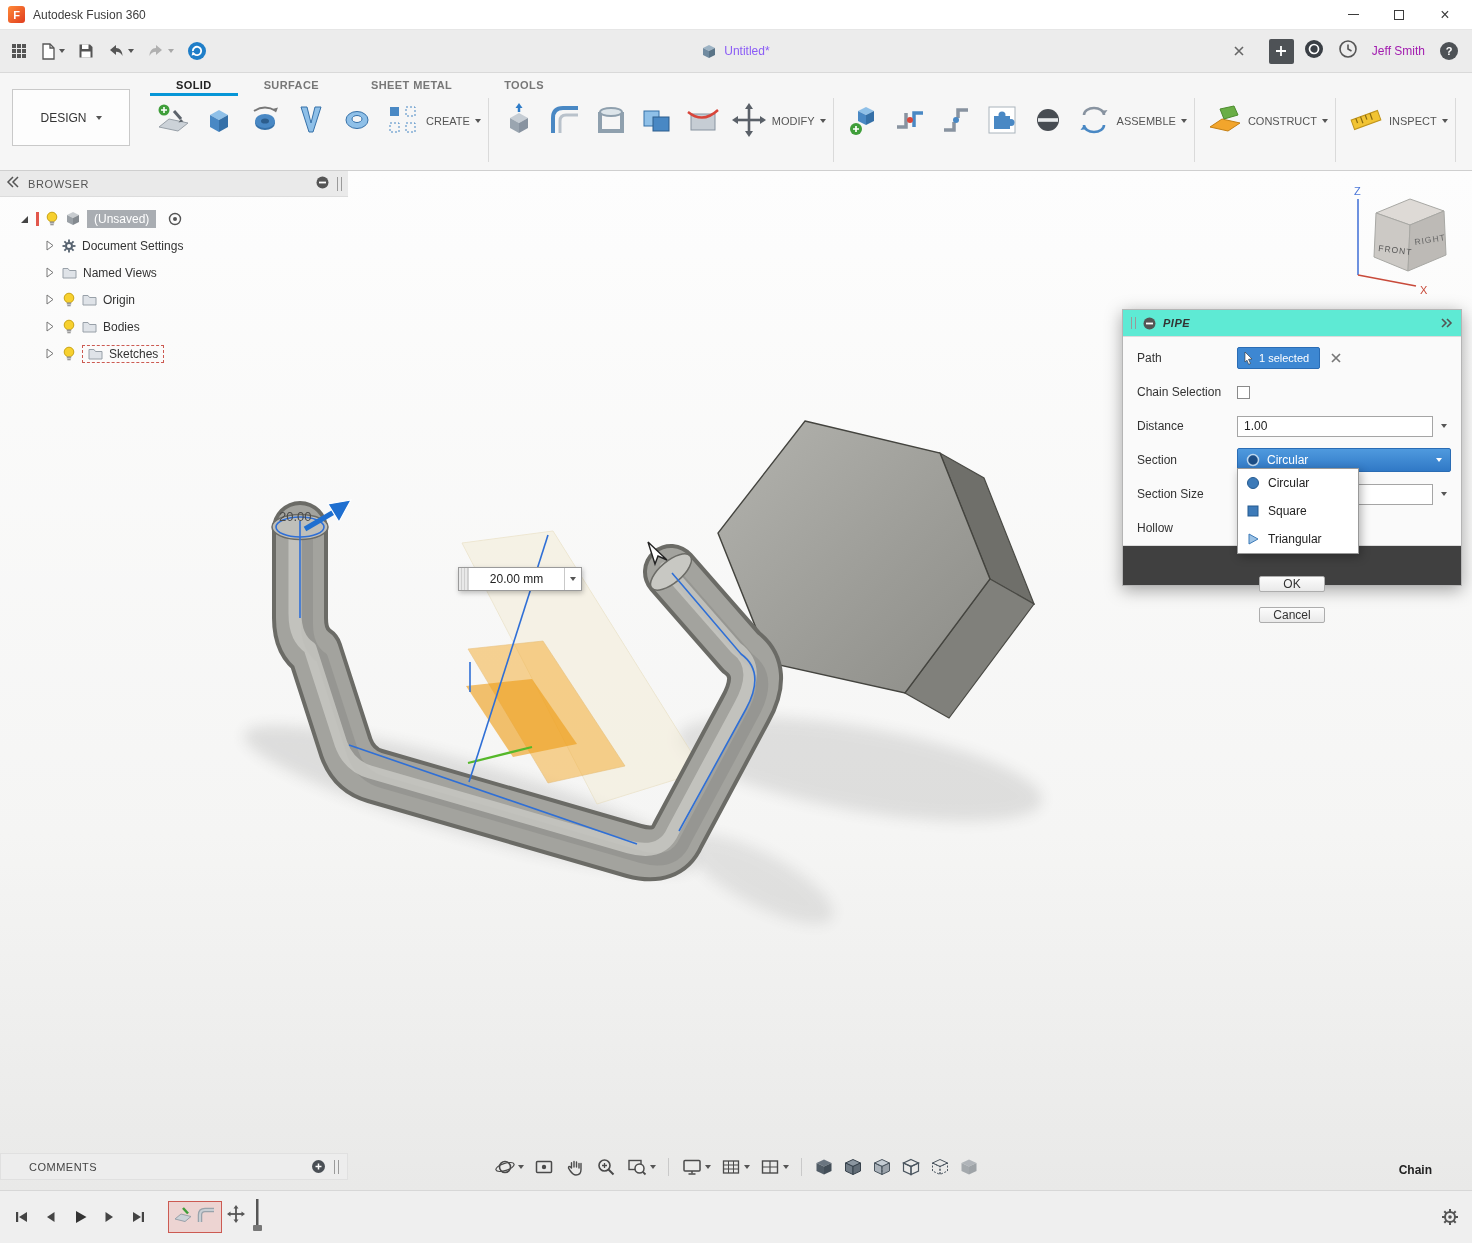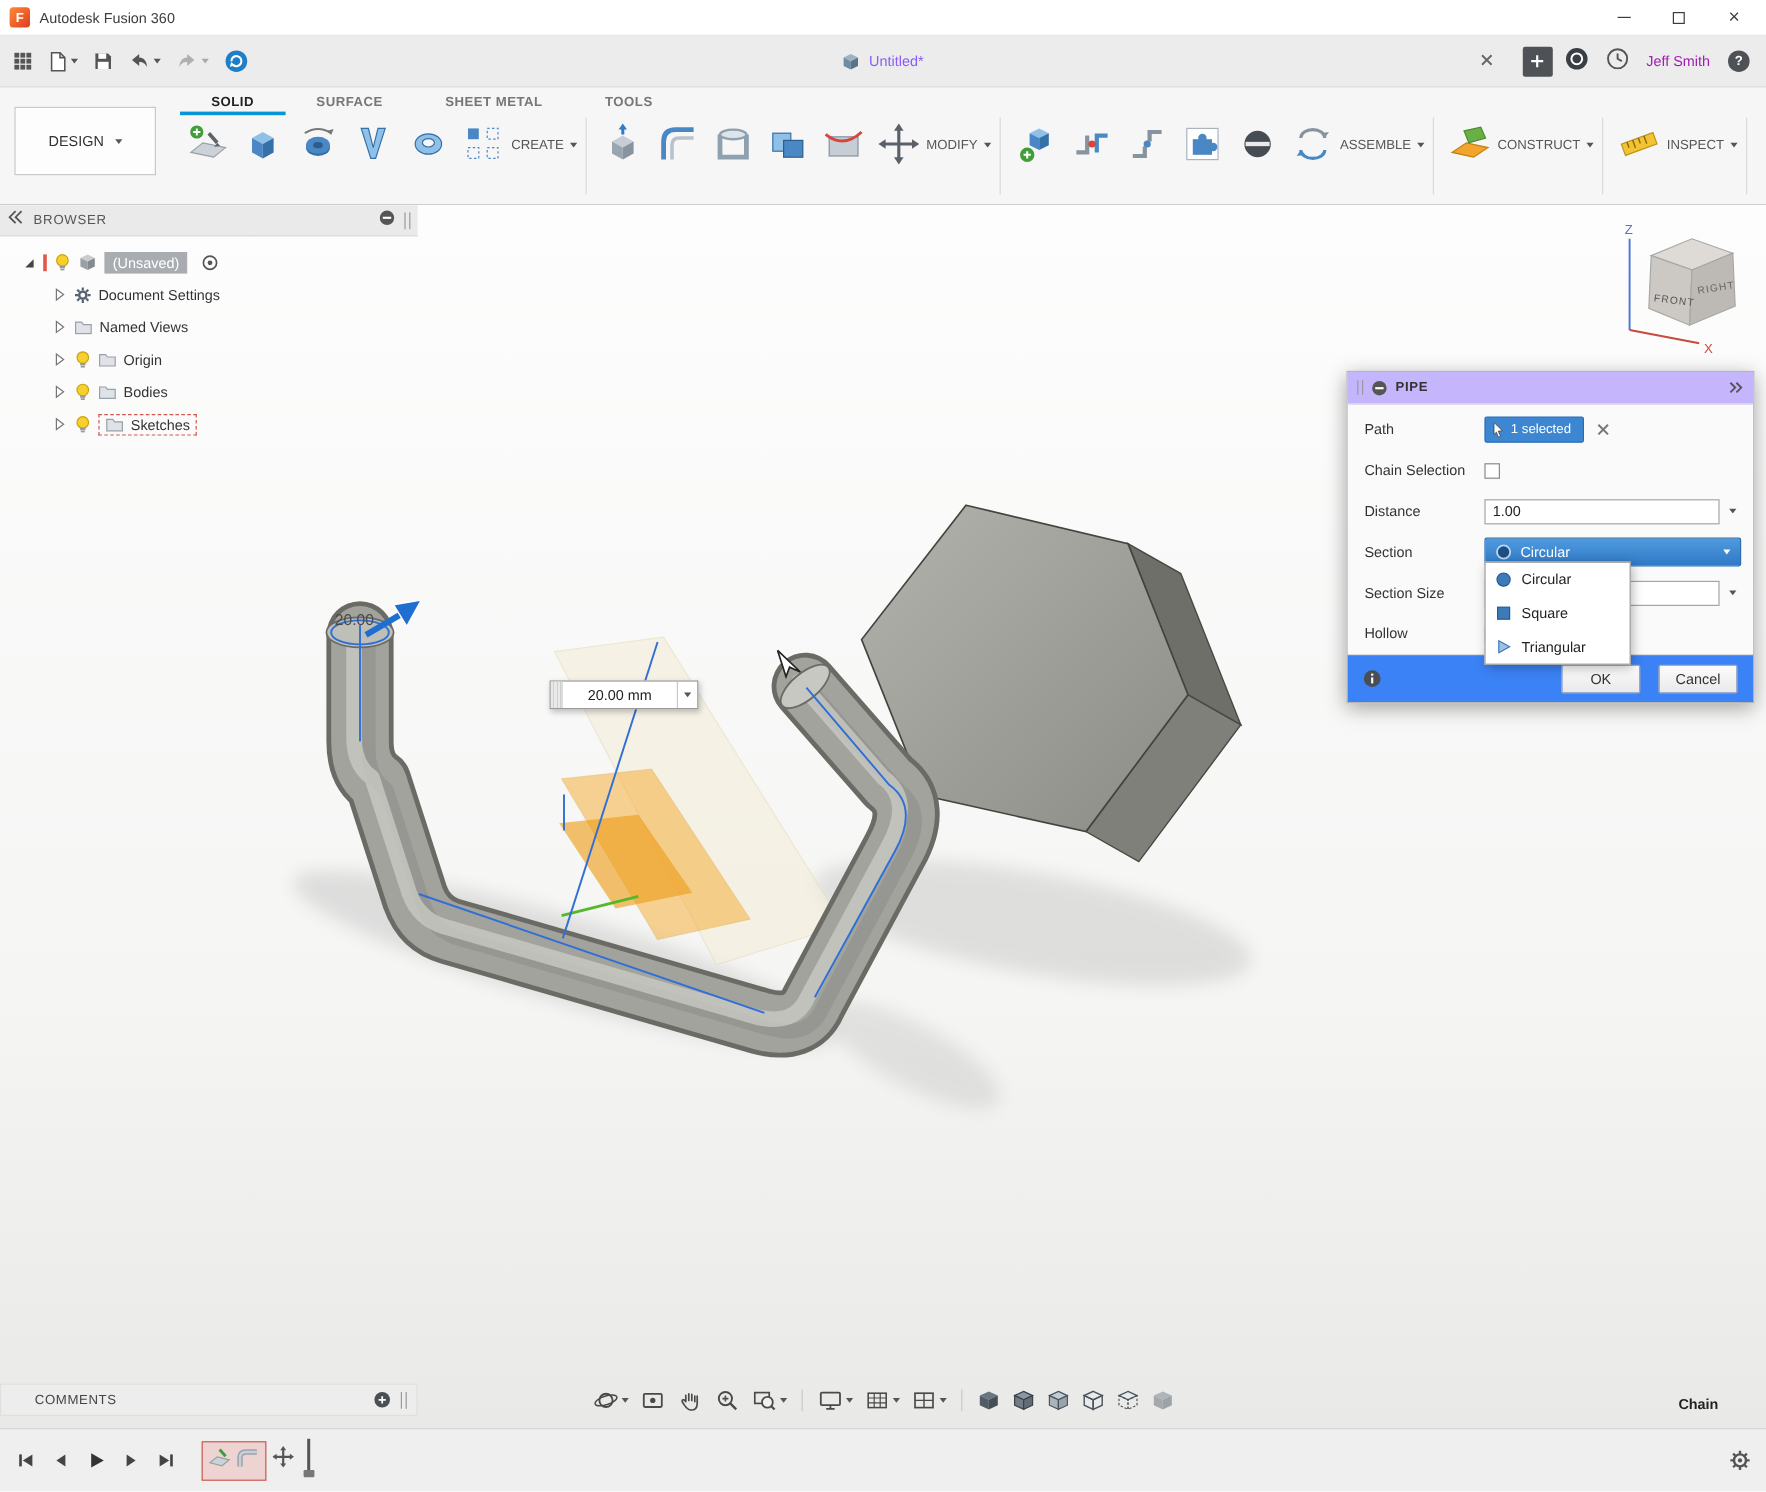--- a/index.html
+++ b/index.html
@@ -67,37 +67,37 @@
   .viewcube { position:absolute; left:1338px; top:12px; width:126px; height:116px; }
 
   
   .dim-input { position:absolute; left:458px; top:396px; width:124px; height:24px; background:#fff; border:1px solid #9a9a9a; display:flex; align-items:stretch; box-shadow:1px 2px 5px rgba(0,0,0,.25); }
   .dim-grip { width:10px; background:repeating-linear-gradient(90deg,#e9e9e9 0 2px,#cfcfcf 2px 3px); border-right:1px solid #d5d5d5; }
   .dim-text { flex:1; font-size:12px; color:#222; display:flex; align-items:center; justify-content:center; }
   .dim-caret { width:17px; border-left:1px solid #c9c9c9; display:flex; align-items:center; justify-content:center; }
 
   
   .pipe-dialog { position:absolute; left:1122px; top:138px; width:340px; background:#fafafa; border:1px solid #b5b5b5; box-shadow:0 4px 16px rgba(0,0,0,.35); }
-  .pd-header { height:27px; background:#c4b5fd; border-bottom:1px solid #dcdcdc; display:flex; align-items:center; gap:7px; padding:0 8px; }
+  .pd-header { height:27px; background:#5eead4; border-bottom:1px solid #dcdcdc; display:flex; align-items:center; gap:7px; padding:0 8px;font-style:italic; }
   .pd-title { font-size:11px; font-weight:bold; color:#333; letter-spacing:.5px; }
   .pd-body { padding:4px 0 0; position:relative; }
   .pd-row { height:34px; display:flex; align-items:center; padding:0 10px 0 14px; }
   .pd-label { width:100px; font-size:12px; color:#333; flex:0 0 100px; }
   .pd-field { flex:1; display:flex; align-items:center; }
   .sel-btn { background:#3d87d2; border:1px solid #2a6cb4; color:#fff; font-size:11px; height:22px; padding:0 10px 0 6px; display:flex; align-items:center; gap:5px; border-radius:2px; }
   .x-after { margin-left:10px; display:flex; }
   .checkbox { width:13px; height:13px; background:#fff; border:1px solid #8a8a8a; }
   .text-input { height:21px; border:1px solid #a5a5a5; background:#fff; font-size:12px; padding:0 6px; flex:1; margin-right:4px; font-family:"Liberation Sans",sans-serif; color:#222; }
   .pd-outcaret { width:14px; display:flex; justify-content:center; }
   .section-dd { height:24px; flex:1; background:linear-gradient(#4f9ade,#3079c6); border:1px solid #2a6cb4; border-radius:2px; color:#fff; display:flex; align-items:center; gap:7px; padding:0 8px; font-size:12px; }
   .op-dd { height:22px; flex:1; background:#fff; border:1px solid #a5a5a5; display:flex; align-items:center; gap:6px; padding:0 7px; font-size:12px; color:#333; margin-right:4px; }
   .ml-auto { margin-left:auto; }
   .pd-list { position:absolute; left:114px; top:131px; width:122px; background:#fff; border:1px solid #999; box-shadow:2px 3px 9px rgba(0,0,0,.3); z-index:5; }
   .dd-item { height:28px; display:flex; align-items:center; gap:8px; padding:0 8px; font-size:12px; color:#222; }
-  .pd-footer { height:40px; border-top:1px solid #dcdcdc; background:#3b82f6; display:flex; align-items:center; padding:0 13px; gap:15px; }
+  .pd-footer { height:40px; border-top:1px solid #dcdcdc; background:#404040; display:flex; align-items:center; padding:0 13px; gap:15px;flex-direction:column; }
   .pd-btn { width:66px; height:24px; background:linear-gradient(#fcfcfc,#e9e9e9); border:1px solid #adadad; border-radius:2px; font-size:12px; color:#333; display:flex; align-items:center; justify-content:center; }
   .pf-spacer { flex:1; }
 
   
   .comments { position:absolute; left:0; bottom:10px; width:348px; height:27px; background:#ededed; border:1px solid #e0e0e0; display:flex; align-items:center; gap:8px; padding:0 8px 0 28px; }
   .comments-label { font-size:11px; color:#444; letter-spacing:.5px; flex:1; }
   .nav-toolbar { position:absolute; left:0; right:0; bottom:10px; margin:0 auto; width:495px; height:26px; display:flex; align-items:center; justify-content:center; gap:7px; }
   .nav-btn { display:flex; align-items:center; gap:2px; padding:1px; }
   .nav-sep { width:1px; height:18px; background:#c9c9c9; margin:0 4px; }
   .chain-label { position:absolute; right:40px; bottom:13px; font-size:12px; font-weight:bold; color:#222; }

